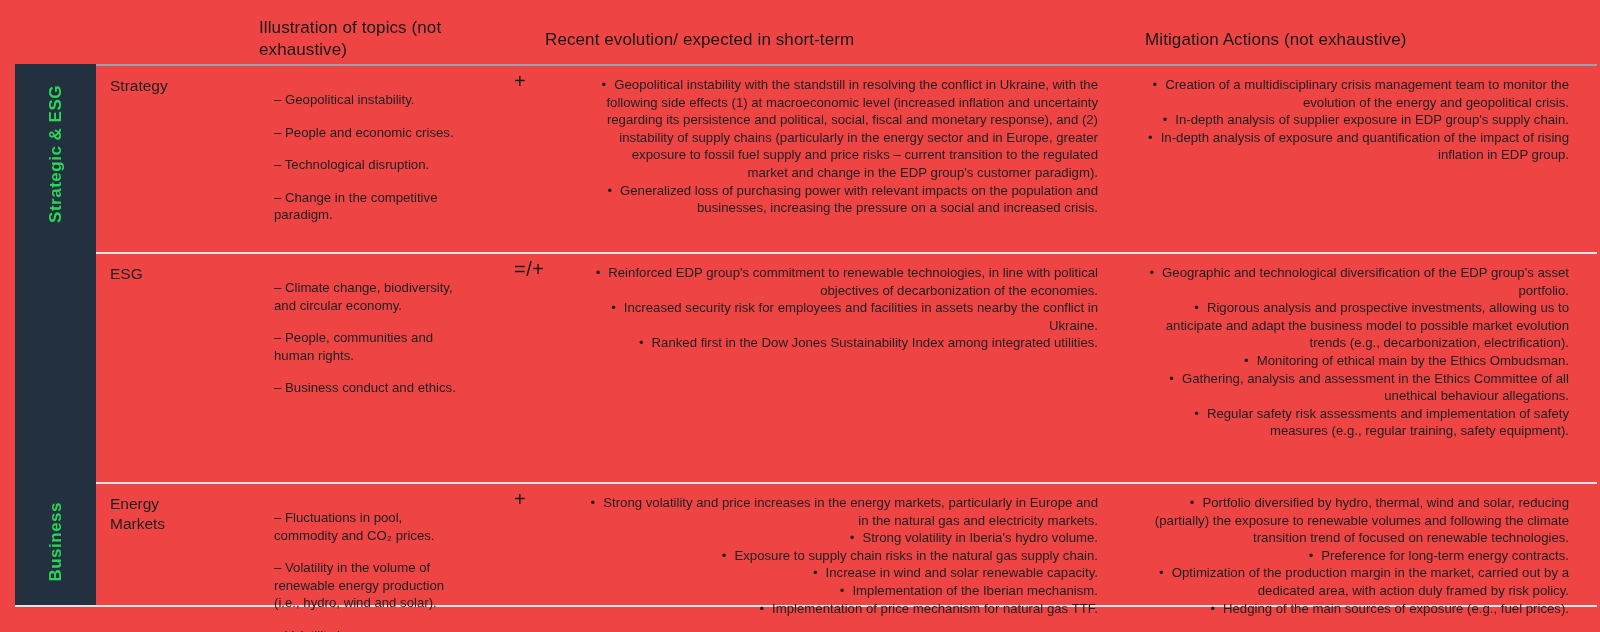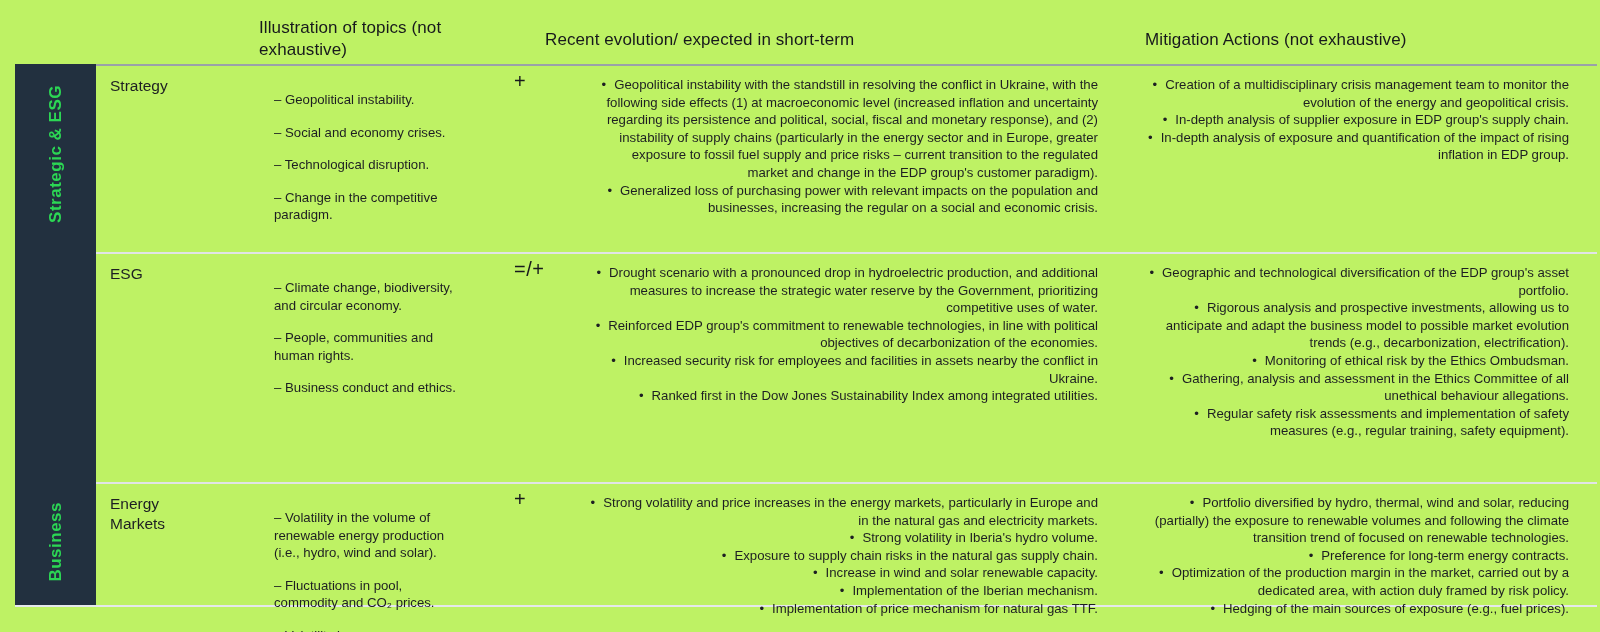--- a/index.html
+++ b/index.html
@@ -1,17 +1,17 @@
 <!DOCTYPE html>
 <html><head>
 <meta charset="utf-8">
 <style>
   html,body { margin:0; padding:0; background:#ffffff; }
   .canvas {
-    position:relative; width:1600px; height:632px; background:#bef264;
+    position:relative; width:1600px; height:632px; background:#ef4444;
     font-family:"Liberation Sans", sans-serif; color:#1d1f22; overflow:hidden;text-decoration:underline;
   }
   .hdr { position:absolute; font-size:17px; line-height:22px; color:#17191c; letter-spacing:.1px; }
   #hdr-topics { left:259px; top:17px; width:188px; }
   #hdr-evol   { left:515px; top:29px; width:500px;margin-left:30px; }
   #hdr-mit    { left:1145px; top:29px; width:420px; }
 
   .rule { position:absolute; }
   .top-rule    { left:96px;  right:3px; top:64px;  height:2px; background:#9aa1a8; }
   .row-rule-1  { left:96px;  right:3px; top:252px; height:2px; background:#e1e4e7; }
@@ -63,64 +63,63 @@
     </div>
     <div class="vlabel" id="vlabel-business">
       <span style="color: rgb(44, 214, 84);">Business</span>
     </div>
   </div>
 
   <div class="row" id="row-0">
     <div class="cell cat">Strategy</div>
     <div class="cell topics">
         <div class="li-dash">– Geopolitical instability.</div>
-        <div class="li-dash">– Social and economy crises.</div>
+        <div class="li-dash">– People and economic crises.</div>
         <div class="li-dash">– Technological disruption.</div>
         <div class="li-dash">– Change in the competitive paradigm.</div>
       </div>
     <div class="cell sym">+</div>
     <div class="cell evol">
         <div class="li-bullet"><span class="bmark">•</span><span>Geopolitical instability with the standstill in resolving the conflict in Ukraine, with the following side effects (1) at macroeconomic level (increased inflation and uncertainty regarding its persistence and political, social, fiscal and monetary response), and (2) instability of supply chains (particularly in the energy sector and in Europe, greater exposure to fossil fuel supply and price risks – current transition to the regulated market and change in the EDP group's customer paradigm).</span></div>
-        <div class="li-bullet"><span class="bmark">•</span><span>Generalized loss of purchasing power with relevant impacts on the population and businesses, increasing the regular on a social and economic crisis.</span></div>
+        <div class="li-bullet"><span class="bmark">•</span><span>Generalized loss of purchasing power with relevant impacts on the population and businesses, increasing the pressure on a social and increased crisis.</span></div>
       </div>
     <div class="cell mit">
         <div class="li-bullet"><span class="bmark">•</span><span>Creation of a multidisciplinary crisis management team to monitor the evolution of the energy and geopolitical crisis.</span></div>
         <div class="li-bullet"><span class="bmark">•</span><span>In-depth analysis of supplier exposure in EDP group's supply chain.</span></div>
         <div class="li-bullet"><span class="bmark">•</span><span>In-depth analysis of exposure and quantification of the impact of rising inflation in EDP group.</span></div>
       </div>
   </div>
 
   <div class="row" id="row-1">
     <div class="cell cat">ESG</div>
     <div class="cell topics">
         <div class="li-dash">– Climate change, biodiversity, and circular economy.</div>
         <div class="li-dash">– People, communities and human rights.</div>
         <div class="li-dash">– Business conduct and ethics.</div>
       </div>
     <div class="cell sym">=/+</div>
     <div class="cell evol">
-        <div class="li-bullet"><span class="bmark">•</span><span>Drought scenario with a pronounced drop in hydroelectric production, and additional measures to increase the strategic water reserve by the Government, prioritizing competitive uses of water.</span></div>
         <div class="li-bullet"><span class="bmark">•</span><span>Reinforced EDP group's commitment to renewable technologies, in line with political objectives of decarbonization of the economies.</span></div>
         <div class="li-bullet"><span class="bmark">•</span><span>Increased security risk for employees and facilities in assets nearby the conflict in Ukraine.</span></div>
         <div class="li-bullet"><span class="bmark">•</span><span>Ranked first in the Dow Jones Sustainability Index among integrated utilities.</span></div>
       </div>
     <div class="cell mit">
         <div class="li-bullet"><span class="bmark">•</span><span>Geographic and technological diversification of the EDP group's asset portfolio.</span></div>
         <div class="li-bullet"><span class="bmark">•</span><span>Rigorous analysis and prospective investments, allowing us to anticipate and adapt the business model to possible market evolution trends (e.g., decarbonization, electrification).</span></div>
-        <div class="li-bullet"><span class="bmark">•</span><span>Monitoring of ethical risk by the Ethics Ombudsman.</span></div>
+        <div class="li-bullet"><span class="bmark">•</span><span>Monitoring of ethical main by the Ethics Ombudsman.</span></div>
         <div class="li-bullet"><span class="bmark">•</span><span>Gathering, analysis and assessment in the Ethics Committee of all unethical behaviour allegations.</span></div>
         <div class="li-bullet"><span class="bmark">•</span><span>Regular safety risk assessments and implementation of safety measures (e.g., regular training, safety equipment).</span></div>
       </div>
   </div>
 
   <div class="row" id="row-2">
     <div class="cell cat">Energy Markets</div>
     <div class="cell topics">
+        <div class="li-dash">– Fluctuations in pool, commodity and CO₂ prices.</div>
         <div class="li-dash">– Volatility in the volume of renewable energy production (i.e., hydro, wind and solar).</div>
-        <div class="li-dash">– Fluctuations in pool, commodity and CO₂ prices.</div>
         <div class="li-dash">– Volatility in energy consumption.</div>
         <div class="li-dash">– Changes in commercial margins.</div>
       </div>
     <div class="cell sym">+</div>
     <div class="cell evol">
         <div class="li-bullet"><span class="bmark">•</span><span>Strong volatility and price increases in the energy markets, particularly in Europe and in the natural gas and electricity markets.</span></div>
         <div class="li-bullet"><span class="bmark">•</span><span>Strong volatility in Iberia's hydro volume.</span></div>
         <div class="li-bullet"><span class="bmark">•</span><span>Exposure to supply chain risks in the natural gas supply chain.</span></div>
         <div class="li-bullet"><span class="bmark">•</span><span>Increase in wind and solar renewable capacity.</span></div>
         <div class="li-bullet"><span class="bmark">•</span><span>Implementation of the Iberian mechanism.</span></div>

